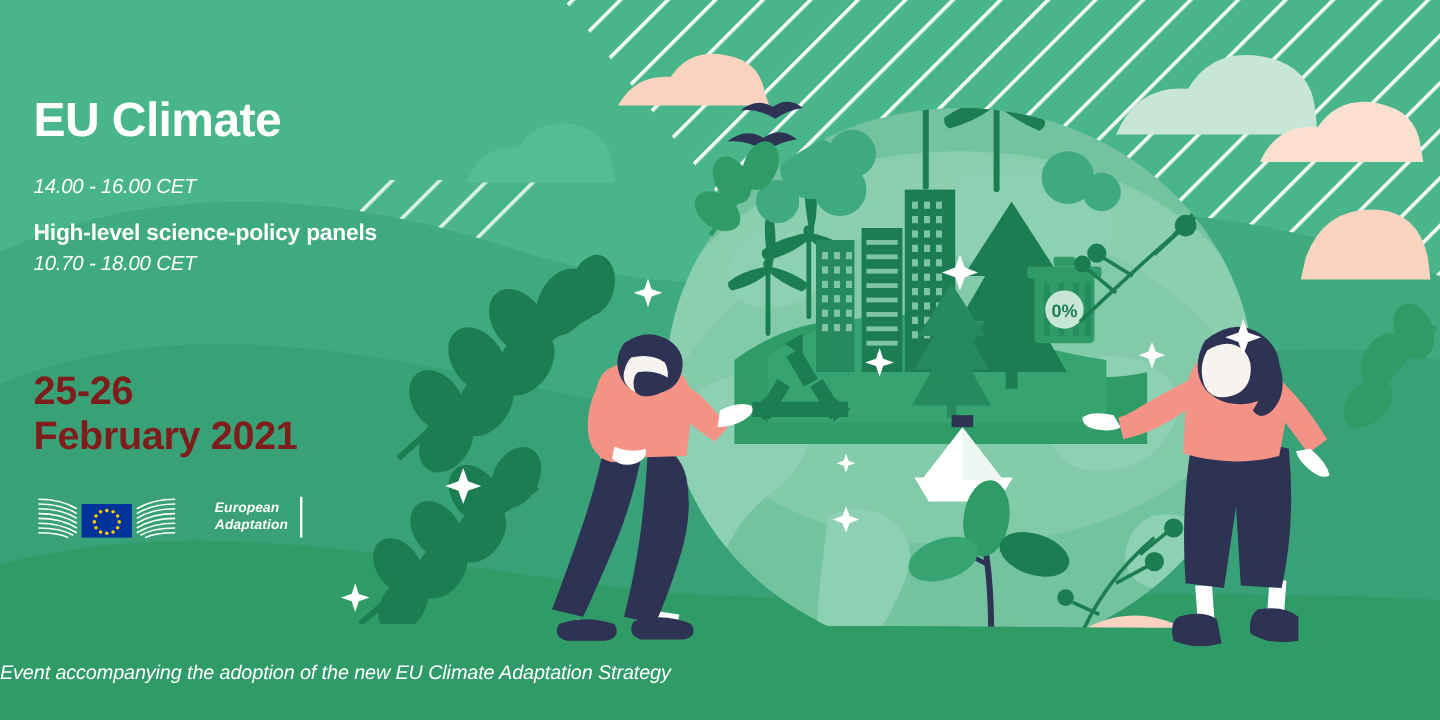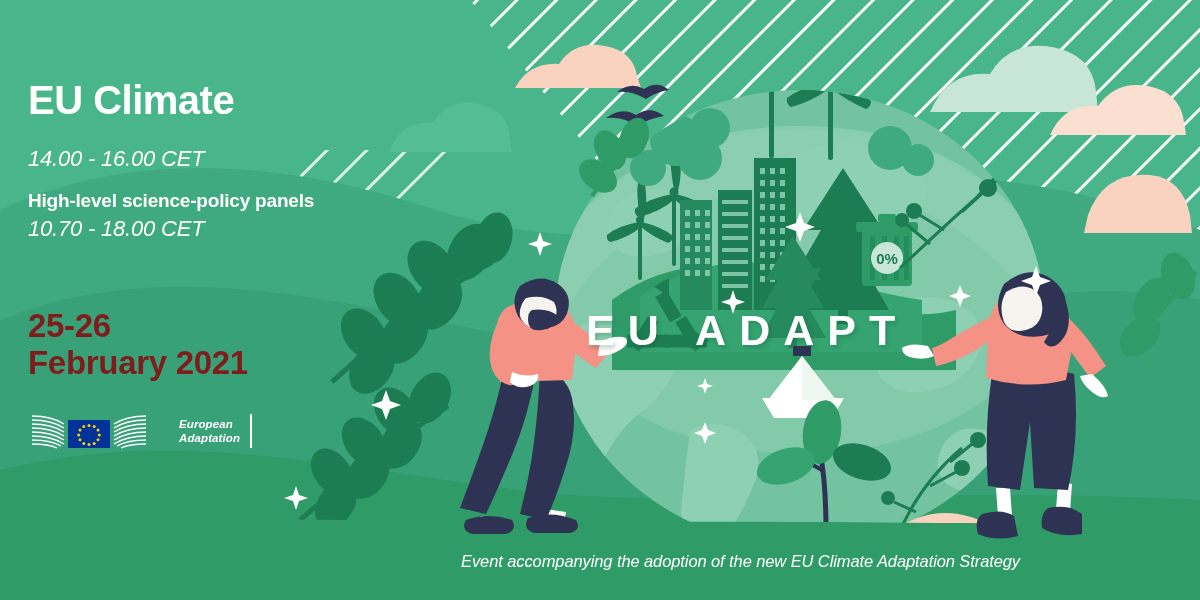--- a/index.html
+++ b/index.html
@@ -13,21 +13,21 @@
   svg.layer{display:block;}
 
   
   #textblock{position:absolute;left:28px;top:34px;width:440px;z-index:40;margin-top:44px;}
   #title{
     color:#ffffff;font-weight:bold;font-size:40px;line-height:1.12;
     letter-spacing:-0.5px;margin:0 0 22px 0;
   }
   .sess{margin-bottom:16px;}
   .sess-name{color:#ffffff;font-weight:bold;font-size:19px;line-height:1.25;margin:0;letter-spacing:-0.2px;}
-  .sess-time{color:#ffffff;font-style:italic;font-size:22px;line-height:1.3;margin:2px 0 0 0;letter-spacing:-0.2px;}
+  .sess-time{color:#ffffff;font-style:italic;font-size:17px;line-height:1.3;margin:2px 0 0 0;letter-spacing:-0.2px;}
 
   #dateblock{position:absolute;left:28px;top:308px;z-index:40;}
   .date-line{color:#7f1d1d;font-weight:bold;font-size:33px;line-height:1.12;margin:0;letter-spacing:-0.3px;}
 
   
   #eclogo{position:absolute;left:30px;top:408px;z-index:40;display:flex;align-items:center;font-style:italic;}
   #ec-mark{width:145px;height:46px;display:block;}
   #ec-text{
     color:#ffffff;font-size:11.5px;font-weight:bold;line-height:1.22;
     margin-left:4px;letter-spacing:0.1px;
@@ -38,21 +38,21 @@
   #wordmark{
     position:absolute;left:586px;top:306px;z-index:35;
     color:#ffffff;font-weight:bold;font-size:43px;letter-spacing:13px;
     text-shadow:2px 3px 4px rgba(20,80,60,0.28);
     white-space:nowrap;
   }
 
   
   #caption{
     position:absolute;left:0;top:552px;width:1020px;z-index:40;
-    text-align:right;color:#ffffff;font-style:italic;font-size:16.5px;
+    text-align:left;color:#ffffff;font-style:italic;font-size:16.5px;
     letter-spacing:-0.1px;
   }
 </style>
 </head>
 <body>
 
 <div id="banner">
 
   <svg class="layer" viewBox="0 0 1200 600">
     <defs>
@@ -454,17 +454,16 @@
         <path d="M91,40 C97,37 106,36 116,36"></path>
       </g>
     </svg>
     <div id="ec-text">
       <div>European</div>
       <div>Adaptation</div>
     </div>
     <div id="ec-rule"></div>
   </div>
 
-  <div id="wordmark">EU ADAPT</div>
 
   <div id="caption">Event accompanying the adoption of the new EU Climate Adaptation Strategy</div>
 
 </div>
 
 </body></html>

